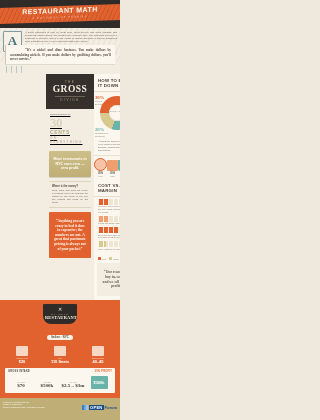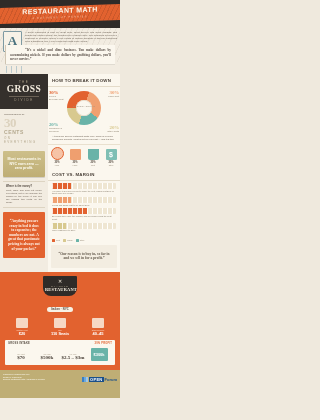--- a/index.html
+++ b/index.html
@@ -55,33 +55,33 @@
 
   
   .utensils{position:relative;height:8px;background:#f2ece1;}
   .utensils span{position:absolute;top:0;width:1.4px;height:7px;background:#b9c9cc;border-radius:0 0 1px 1px;}
   .utensils span:nth-child(1){left:6px}
   .utensils span:nth-child(2){left:11px}
   .utensils span:nth-child(3){left:16px}
   .utensils span:nth-child(4){left:21px}
 
   
-  .band{position:relative;display:flex;}
+  .band{position:relative;display:flex;padding-left:46px;}
   .leftcol{width:48px;flex:0 0 48px;}
   .rightcol{flex:1;background:#fbf7ee;}
 
   .grosspanel{
     margin:0;padding:6px 3px 7px 3px;background:#35302c;color:#f0e7d6;text-align:center;
   }
   .grosspanel .t1{font-size:3px;letter-spacing:1.4px;color:#a99c86;}
   .grosspanel .t2{font-family:"Liberation Serif",serif;font-size:9.5px;font-weight:bold;letter-spacing:.5px;color:#f6eee0;line-height:10px;}
   .grosspanel .rule{height:1px;background:#6c6256;margin:1.5px 6px;}
   .grosspanel .t3{font-size:3px;letter-spacing:1.6px;color:#a99c86;}
 
-  .centsblk{padding:4px 3px 5px 4px;background:#f2ece1;}
+  .centsblk{padding:4px 3px 5px 4px;background:#f2ece1;text-decoration:underline;}
   .centsblk .lead{font-size:2.5px;line-height:3px;color:#6d6256;margin:0 0 1px 0;}
   .centsblk .big{
     font-family:"Liberation Serif",serif;font-weight:bold;font-size:13px;color:#dcd2be;
     line-height:12px;letter-spacing:-.5px;
   }
   .centsblk .cents{font-size:5px;letter-spacing:.6px;color:#b5a98f;font-weight:bold;}
   .centsblk .on{font-size:3px;letter-spacing:1.3px;color:#b5a98f;margin-top:1px;}
 
   .factbox{
     margin:2px 3px 0 3px;padding:6px 4px;border-radius:1px;

